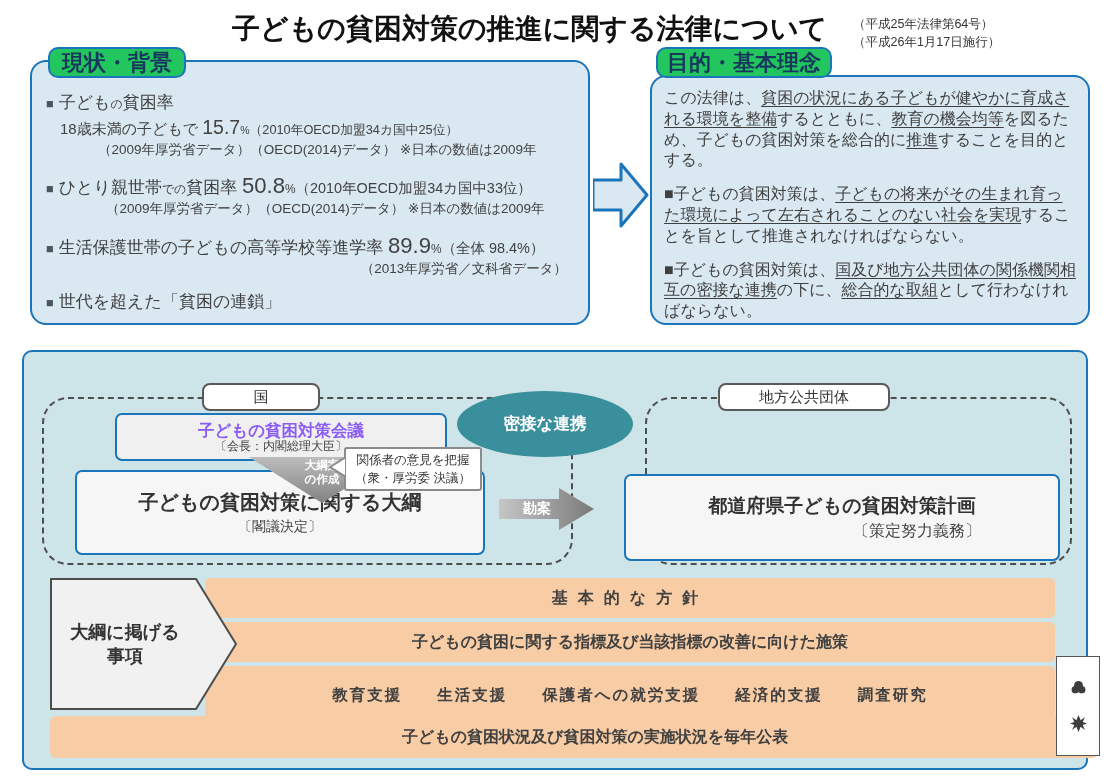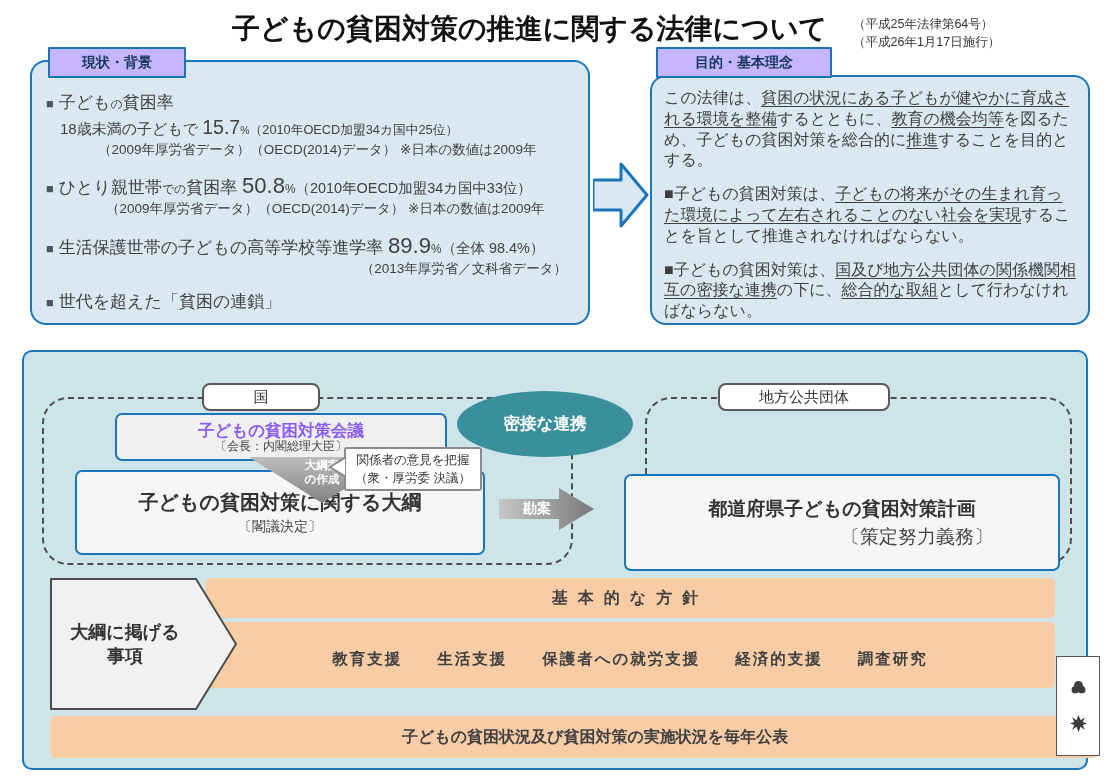--- a/index.html
+++ b/index.html
@@ -7,21 +7,21 @@
   .stage{position:relative;width:1109px;height:780px;background:#fff;overflow:hidden;}
 
   
   .main-title{position:absolute;left:232px;top:10px;font-size:28px;font-weight:bold;color:#111;letter-spacing:0;}
   .law-refs{position:absolute;left:853px;top:16px;font-size:12.5px;color:#333;line-height:1.4;}
 
   
   .panel{position:absolute;background:#d9e8f1;border:2.5px solid #1b75bb;border-radius:16px;box-sizing:border-box;}
   .panel-bg{left:30px;top:60px;width:560px;height:265px;}
   .panel-purpose{left:650px;top:75px;width:440px;height:250px;}
-  .tab-badge{position:absolute;background:#c4b5fd;border:2.5px solid #1b75bb;border-radius:1px;display:flex;align-items:center;justify-content:center;font-size:14px;font-weight:bold;color:#17375e;z-index:2;box-sizing:border-box;}
+  .tab-badge{position:absolute;background:#22c55e;border:2.5px solid #1b75bb;border-radius:10px;display:flex;align-items:center;justify-content:center;font-size:22px;font-weight:bold;color:#17375e;z-index:2;box-sizing:border-box;}
   .badge-bg{left:48px;top:47px;width:138px;height:31px;}
   .badge-purpose{left:656px;top:47px;width:176px;height:31px;}
 
   .bg-content{position:absolute;left:46px;top:92px;width:535px;color:#414141;}
   .bullet{margin-bottom:13px;}
   .bullet .main{font-size:17px;line-height:1.25;}
   .bullet .mid{font-size:15px;line-height:1.3;margin-left:14px;margin-top:2px;}
   .bullet .sub{font-size:13.5px;line-height:1.4;color:#414141;}
   .ind2{margin-left:52px;} .ind3{margin-left:60px;}
   .alignr{text-align:right;padding-right:14px;}
@@ -46,36 +46,36 @@
   .badge-national{left:202px;top:383px;width:118px;height:28px;}
   .badge-local{left:718px;top:383px;width:172px;height:28px;}
 
   .inner-box{position:absolute;border:2.5px solid #1b75bb;border-radius:7px;box-sizing:border-box;display:flex;flex-direction:column;align-items:center;justify-content:center;z-index:1;}
   .council-box{left:115px;top:413px;width:332px;height:48px;background:#f0f0f0;border-width:2px;}
   .council-box .t{font-size:16.5px;font-weight:bold;color:#8b5cf6;line-height:1.1;}
   .council-box .st{font-size:12px;color:#444;line-height:1.2;}
   .outline-box{left:75px;top:470px;width:410px;height:85px;background:#f6f6f6;}
   .outline-box .t{font-size:20px;font-weight:bold;color:#333;}
   .outline-box .st{font-size:14px;color:#444;margin-top:2px;}
-  .pref-box{left:624px;top:474px;width:436px;height:97px;background:#f6f6f6;}
+  .pref-box{left:624px;top:474px;width:436px;height:87px;background:#f6f6f6;}
   .pref-box .t{font-size:19px;font-weight:bold;color:#333;}
-  .pref-box .st{font-size:19px;color:#444;margin-top:2px;padding-left:150px;}
+  .pref-box .st{font-size:16px;color:#444;margin-top:2px;padding-left:150px;}
 
   .draft-arrow{position:absolute;left:247px;top:457px;width:150px;height:48px;z-index:2;}
   .draft-arrow .lbl{position:absolute;left:0;top:2px;width:100%;text-align:center;color:#fff;font-weight:bold;font-size:11.5px;line-height:1.2;}
   .callout{position:absolute;left:344px;top:447px;width:138px;height:44px;background:#fff;border:2px solid #8c8c8c;border-radius:3px;z-index:3;display:flex;flex-direction:column;align-items:center;justify-content:center;font-size:12.5px;color:#333;line-height:1.45;box-sizing:border-box;}
   .callout-tip{position:absolute;left:328px;top:455px;z-index:4;}
   .ellipse{position:absolute;left:457px;top:391px;width:176px;height:66px;background:#3a8f9d;border-radius:50%;display:flex;align-items:center;justify-content:center;color:#fff;font-weight:bold;font-size:16.5px;z-index:2;}
   .consider-arrow{position:absolute;left:499px;top:487px;width:96px;height:44px;z-index:2;}
   .consider-arrow .lbl{position:absolute;left:0;top:0;width:76px;height:100%;display:flex;align-items:center;justify-content:center;color:#fff;font-weight:bold;font-size:14px;}
 
   .row{position:absolute;left:205px;width:850px;background:#f8cda6;border-radius:5px;display:flex;align-items:center;justify-content:center;font-weight:bold;color:#404040;z-index:0;}
   .row1{top:578px;height:40px;font-size:16px;letter-spacing:10px;}
   .row2{top:622px;height:40px;font-size:16px;}
-  .row3{top:630px;height:58px;font-size:15.5px;letter-spacing:2px;}
+  .row3{top:666px;height:58px;font-size:15.5px;letter-spacing:2px;}
   .row4{left:50px;top:716px;width:1006px;height:42px;font-size:16px;border-radius:6px;z-index:1;padding-left:42px;}
   .matters{position:absolute;left:50px;top:578px;width:188px;height:132px;z-index:1;}
   .matters .lbl{position:absolute;left:0;top:0;width:150px;height:132px;display:flex;flex-direction:column;align-items:center;justify-content:center;font-size:18px;font-weight:bold;color:#333;line-height:1.35;}
 
   .side-panel{position:absolute;left:1056px;top:656px;width:44px;height:100px;background:#fff;border:1.5px solid #555;z-index:5;display:flex;flex-direction:column;align-items:center;justify-content:center;gap:20px;box-sizing:border-box;}
   .side-panel .icon{cursor:pointer;line-height:0;}
 </style>
 </head>
 <body>
 

